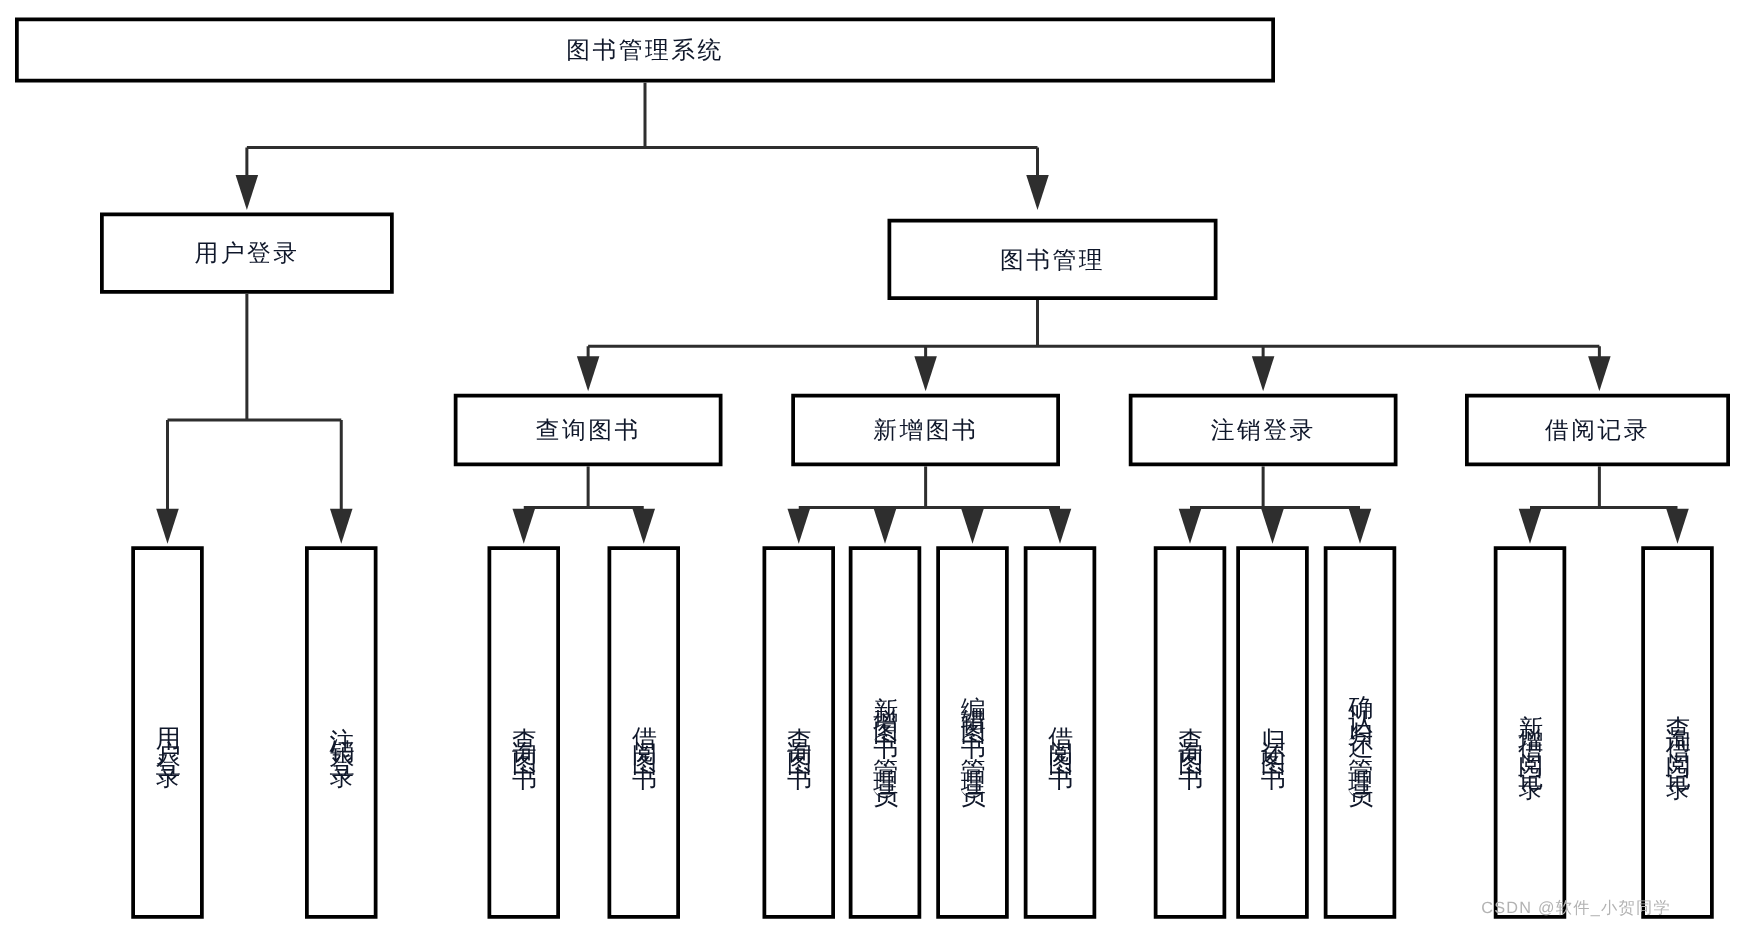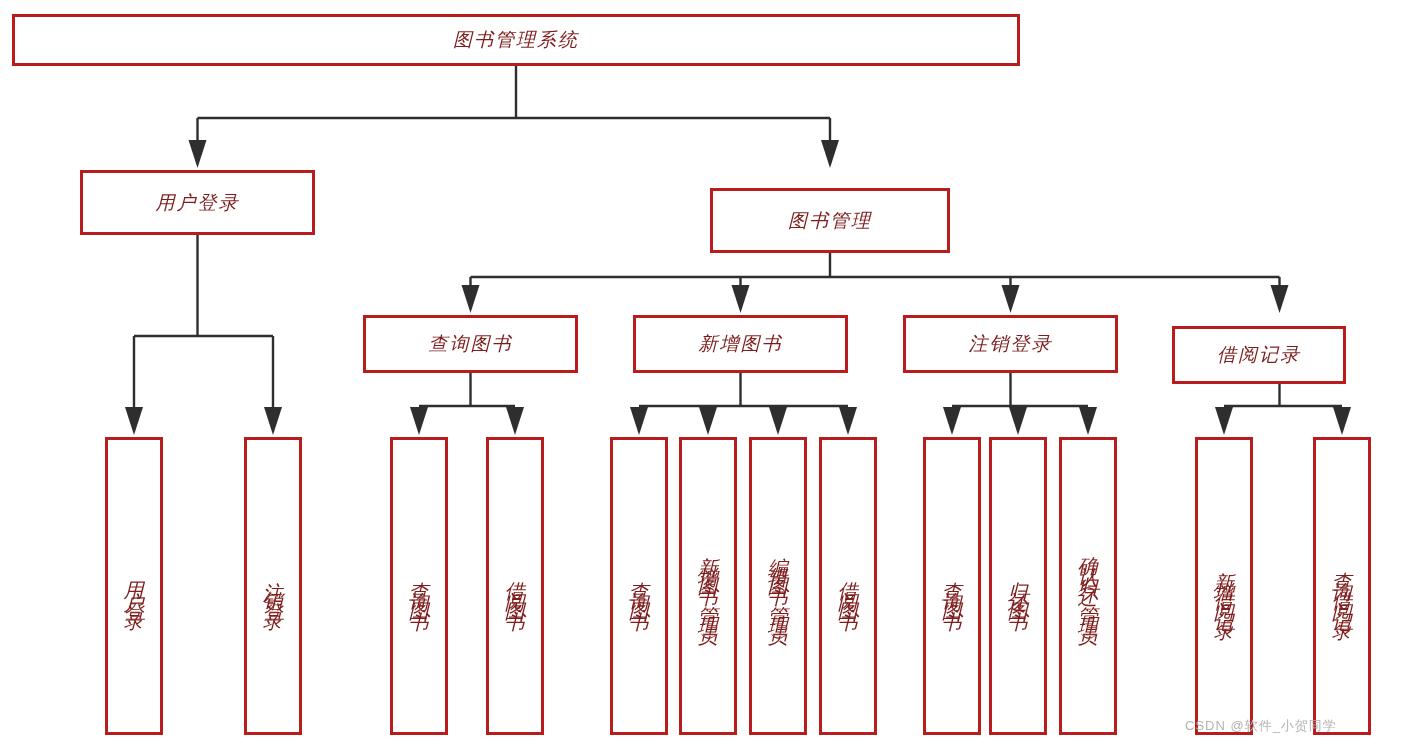--- a/index.html
+++ b/index.html
@@ -8,26 +8,25 @@
     width:1405px;height:747px;
     background:#ffffff;
     font-family:"Liberation Sans","DejaVu Sans",sans-serif;
     overflow:hidden;
   }
   .connectors{position:absolute;left:0;top:0;}
   .box{
     position:absolute;
     box-sizing:border-box;
     background:#ffffff;
-    border:3px solid #b91c1c;
+    border:3px solid #000000;
     display:flex;
     align-items:center;
     justify-content:center;
-    color:#7f1d1d;
-    font-style:italic;
+    color:#0f172a;
   }
   .hlabel{
     font-size:19px;
     letter-spacing:2px;
     white-space:nowrap;
   }
   .vbox{width:58px;height:298px;top:437px;}
   .vlabel{
     writing-mode:vertical-rl;
     text-orientation:mixed;
@@ -97,34 +96,34 @@
     </g>
   </svg>
 
   <div class="box" style="left:12px;top:14px;width:1008px;height:52px">
     <span class="hlabel">图书管理系统</span>
   </div>
 
   <div class="box" style="left:80px;top:170px;width:235px;height:65px">
     <span class="hlabel">用户登录</span>
   </div>
-  <div class="box" style="left:710px;top:188px;width:240px;height:65px">
+  <div class="box" style="left:710px;top:175px;width:264px;height:65px">
     <span class="hlabel">图书管理</span>
   </div>
 
   <div class="box" style="left:363px;top:315px;width:215px;height:58px">
     <span class="hlabel">查询图书</span>
   </div>
   <div class="box" style="left:633px;top:315px;width:215px;height:58px">
     <span class="hlabel">新增图书</span>
   </div>
   <div class="box" style="left:903px;top:315px;width:215px;height:58px">
     <span class="hlabel">注销登录</span>
   </div>
-  <div class="box" style="left:1172px;top:326px;width:174px;height:58px">
+  <div class="box" style="left:1172px;top:315px;width:212px;height:58px">
     <span class="hlabel">借阅记录</span>
   </div>
 
   <div class="box vbox" style="left:105px">
     <span class="vlabel">用户登录</span>
   </div>
   <div class="box vbox" style="left:244px">
     <span class="vlabel">注销登录</span>
   </div>
 

